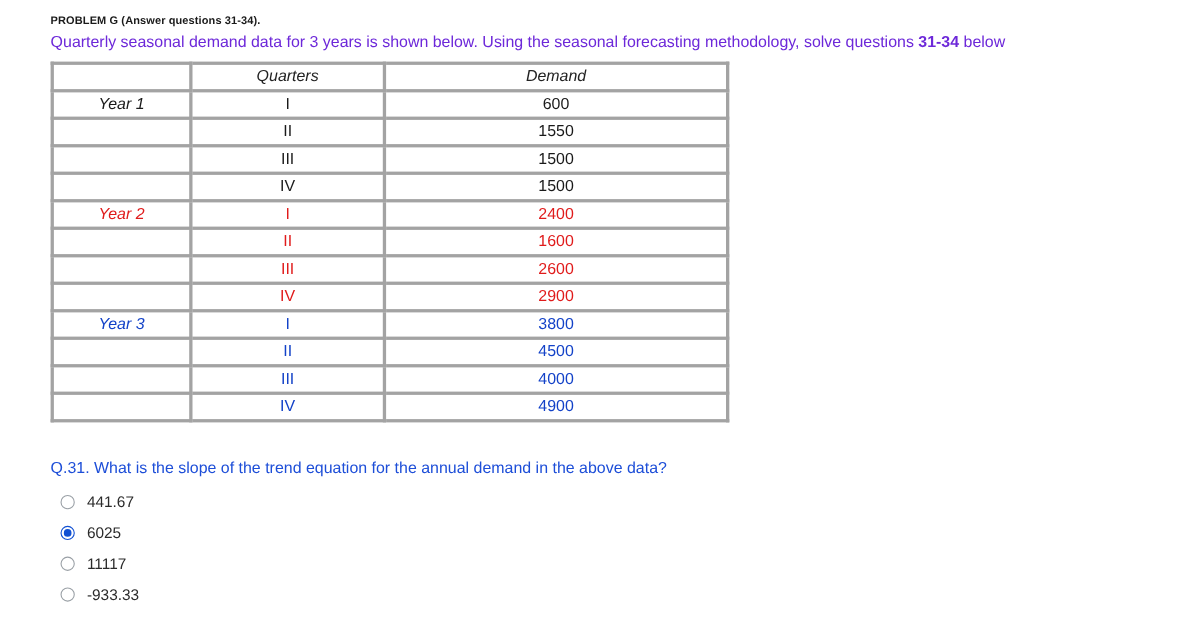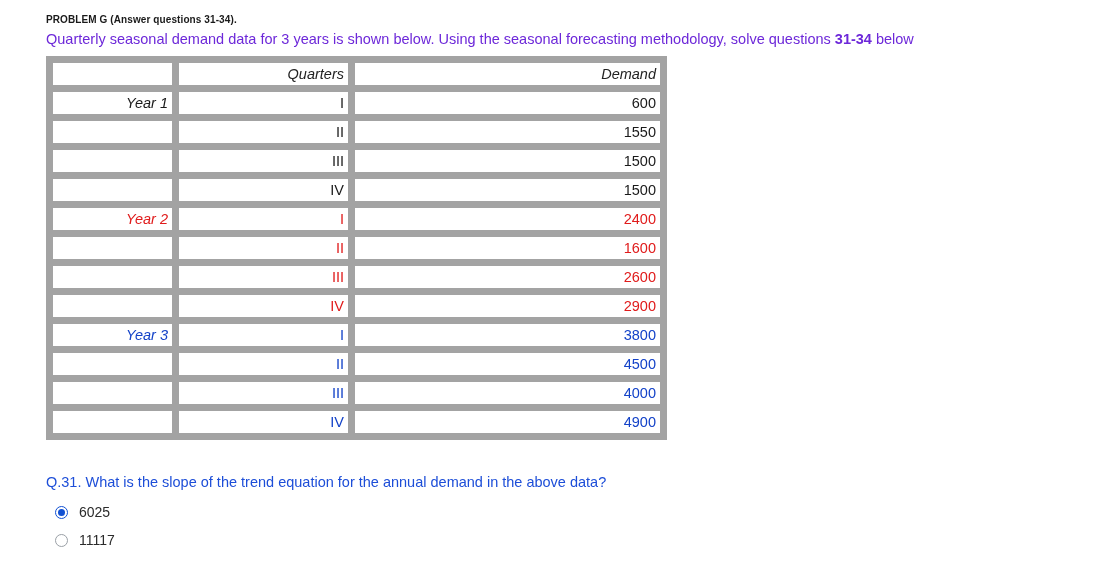--- a/index.html
+++ b/index.html
@@ -35,25 +35,25 @@
   .problem-desc b {
     font-weight: bold;
   }
   table.demand-table {
     border-collapse: collapse;
     table-layout: fixed;
     width: 616px;
     margin: 0;
   }
   table.demand-table td {
-    border: 7px solid #a3a3a3;
+    border: 3px solid #a3a3a3;
     height: 22px;
     padding: 0 4px;
     font-size: 14.5px;
-    text-align: right;
+    text-align: center;
     vertical-align: middle;
     line-height: 20px;
   }
   .col-year { width: 126px; }
   .col-quarter { width: 176px; }
   .col-demand { width: 312px; }
   .hdr {
     font-style: italic;
     font-size: 15px;
     color: #222222;
@@ -194,20 +194,24 @@
           <td class="c-blue">IV</td>
           <td class="c-blue">4900</td>
         </tr>
       </tbody>
   </table>
 
   <div class="question">Q.31. What is the slope of the trend equation for the annual demand in the above data?</div>
 
   <ul class="options" id="options-list">
       <li class="option-row">
+        <span class="radio"></span>
+        <span class="option-label">441.67</span>
+      </li>
+      <li class="option-row">
         <span class="radio selected"></span>
         <span class="option-label">6025</span>
       </li>
       <li class="option-row">
         <span class="radio"></span>
         <span class="option-label">11117</span>
       </li>
       <li class="option-row">
         <span class="radio"></span>
         <span class="option-label">-933.33</span>

